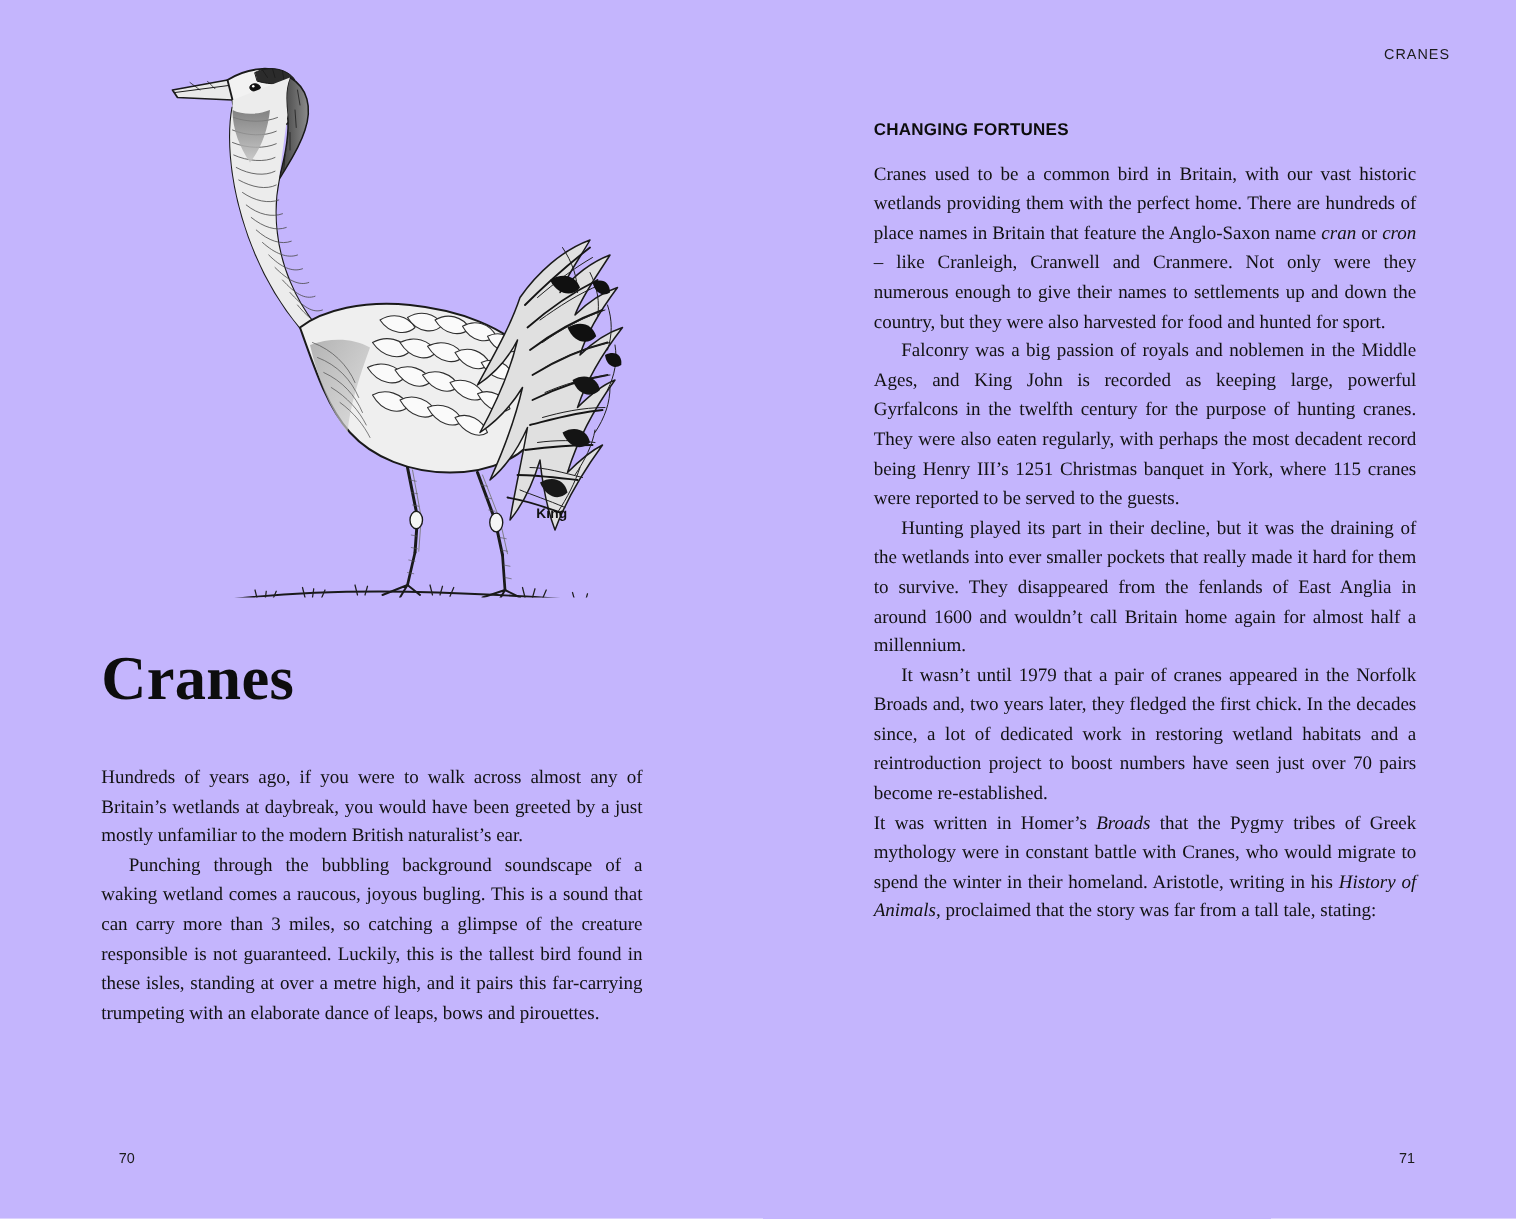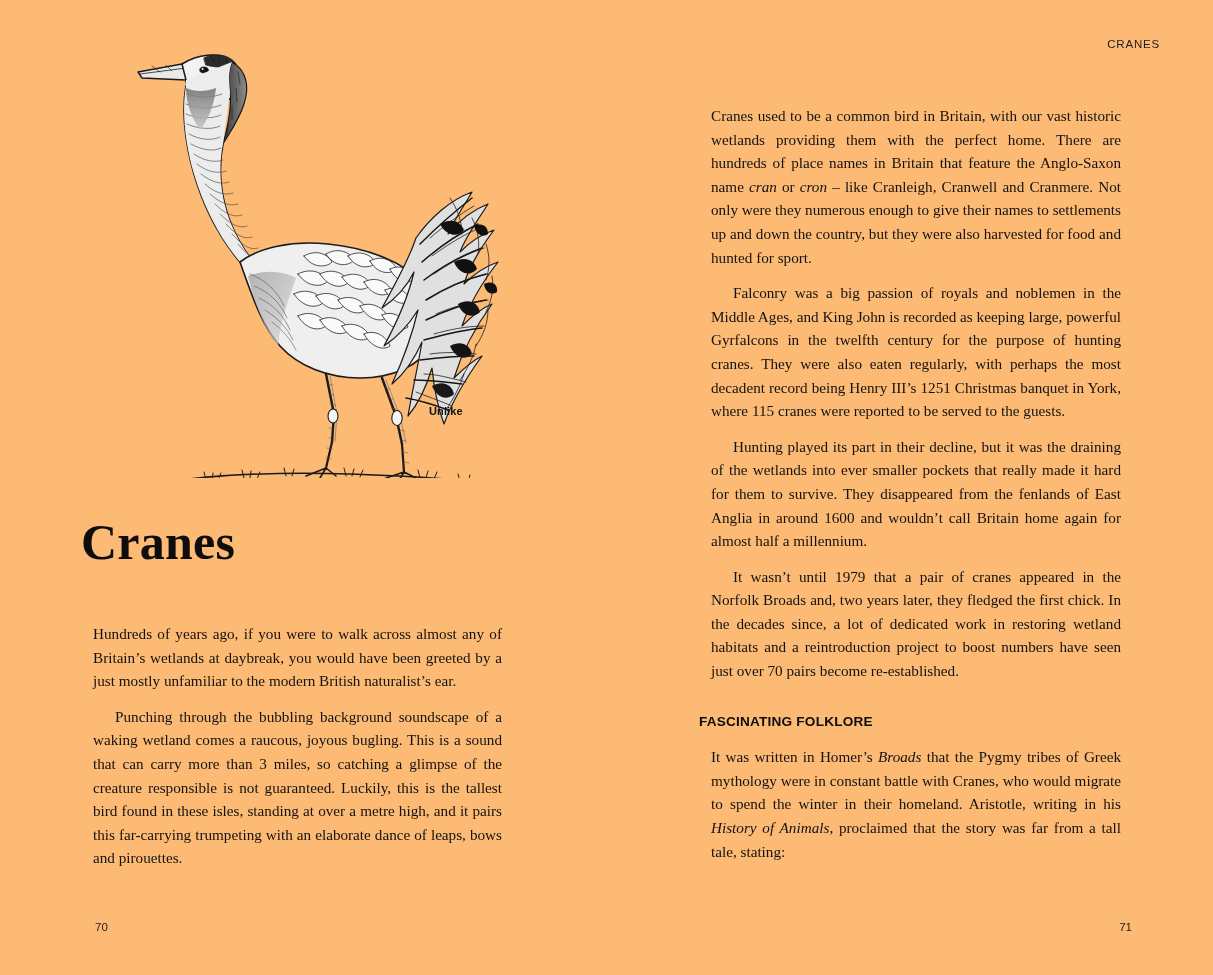--- a/index.html
+++ b/index.html
@@ -8,21 +8,21 @@
     background: #ffffff;
   }
   body {
     font-family: "Liberation Serif", serif;
     color: #111111;
   }
   #page {
     position: relative;
     width: 1213px;
     height: 975px;
-    background: #fdba74;
+    background: #c4b5fd;
     overflow: hidden;
   }
 
   
   .running-head {
     position: absolute;
     top: 38px;
     right: 53px;
     font-family: "Liberation Sans", sans-serif;
     font-size: 11.5px;
@@ -90,21 +90,21 @@
     left: 81px;
     top: 610px;
     width: 433px;
   }
   .col-right {
     left: 93px;       
     top: 92px;
     width: 434px;
   }
   .col p {
-    margin: 12px;
+    margin: 0;
     text-indent: 0;
   }
   .col p + p { text-indent: 1.45em; }
   .col p.no-indent { text-indent: 0; }
 
   h2.section-head {
     font-family: "Liberation Sans", sans-serif;
     font-size: 13.6px;
     font-weight: bold;
     letter-spacing: 0.015em;
@@ -327,43 +327,43 @@
           </g>
           <g stroke-width="2.2" stroke="#121212">
             <path d="M110 434 L152 433"></path>
             <path d="M196 433 L238 434"></path>
             <path d="M286 435 L326 437"></path>
           </g>
         </g>
       </svg>
     </div>
 
-    <div class="fig-caption">Unlike</div>
+    <div class="fig-caption">King</div>
 
     <h1 class="chapter-title">Cranes</h1>
 
     <div class="col col-left">
       <p class="no-indent">Hundreds of years ago, if you were to walk across almost any of Britain’s wetlands at daybreak, you would have been greeted by a just mostly unfamiliar to the modern British naturalist’s ear.</p>
       <p>Punching through the bubbling background soundscape of a waking wetland comes a raucous, joyous bugling. This is a sound that can carry more than 3 miles, so catching a glimpse of the creature responsible is not guaranteed. Luckily, this is the tallest bird found in these isles, standing at over a metre high, and it pairs this far-carrying trumpeting with an elaborate dance of leaps, bows and pirouettes.</p>
     </div>
 
     <div class="folio folio-left">70</div>
   </div>
 
   <div class="right-page">
     <div class="col col-right">
 
+      <h2 class="section-head">CHANGING FORTUNES</h2>
       <div id="sec0">
           <p class="no-indent">Cranes used to be a common bird in Britain, with our vast historic wetlands providing them with the perfect home. There are hundreds of place names in Britain that feature the Anglo-Saxon name <em>cran</em> or <em>cron</em> – like Cranleigh, Cranwell and Cranmere. Not only were they numerous enough to give their names to settlements up and down the country, but they were also harvested for food and hunted for sport.</p>
           <p>Falconry was a big passion of royals and noblemen in the Middle Ages, and King John is recorded as keeping large, powerful Gyrfalcons in the twelfth century for the purpose of hunting cranes. They were also eaten regularly, with perhaps the most decadent record being Henry III’s 1251 Christmas banquet in York, where 115 cranes were reported to be served to the guests.</p>
           <p>Hunting played its part in their decline, but it was the draining of the wetlands into ever smaller pockets that really made it hard for them to survive. They disappeared from the fenlands of East Anglia in around 1600 and wouldn’t call Britain home again for almost half a millennium.</p>
           <p>It wasn’t until 1979 that a pair of cranes appeared in the Norfolk Broads and, two years later, they fledged the first chick. In the decades since, a lot of dedicated work in restoring wetland habitats and a reintroduction project to boost numbers have seen just over 70 pairs become re-established.</p>
         </div>
 
-      <h2 class="section-head spaced">FASCINATING FOLKLORE</h2>
       <div id="sec1">
           <p>It was written in Homer’s <em>Broads</em> that the Pygmy tribes of Greek mythology were in constant battle with Cranes, who would migrate to spend the winter in their homeland. Aristotle, writing in his <em>History of Animals</em>, proclaimed that the story was far from a tall tale, stating:</p>
         </div>
 
     </div>
 
     <div class="folio folio-right">71</div>
   </div>
 
 </div>

